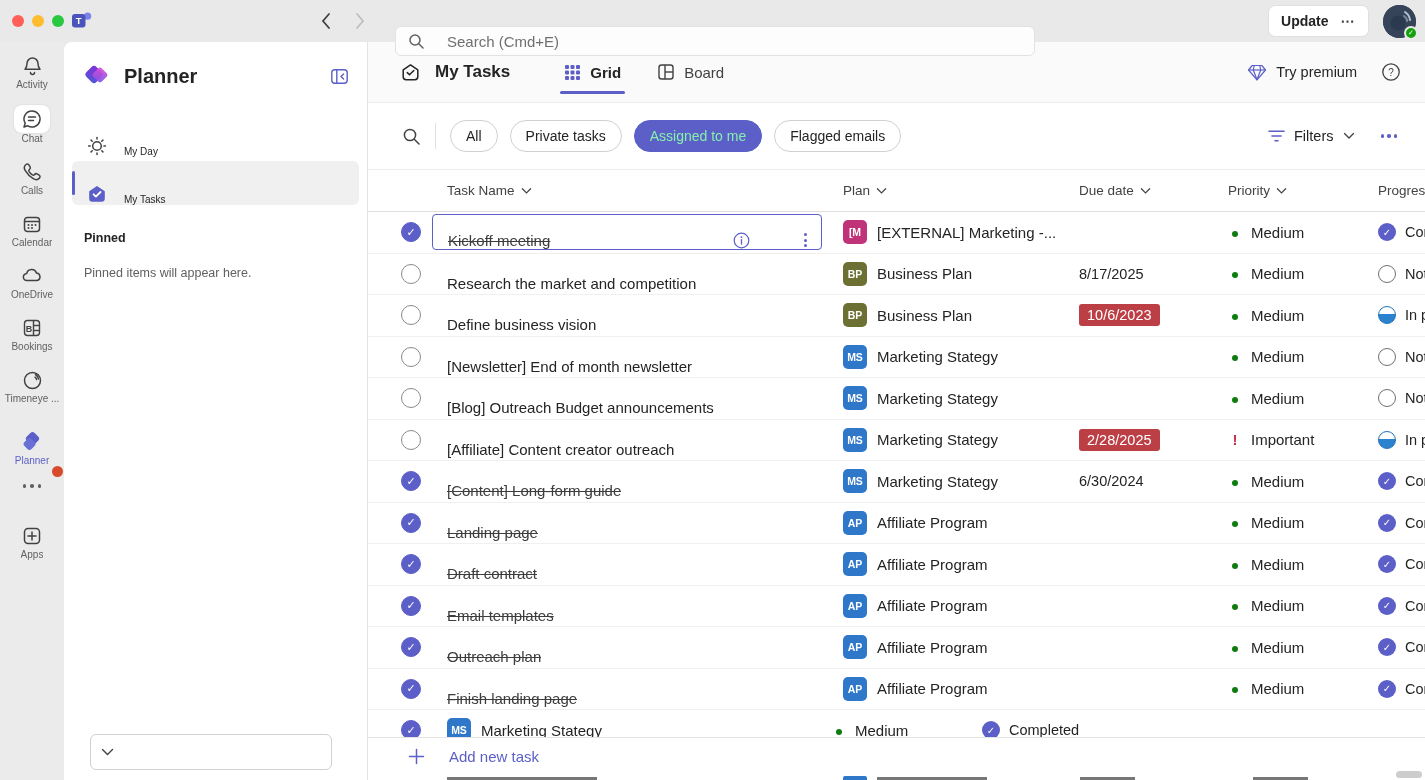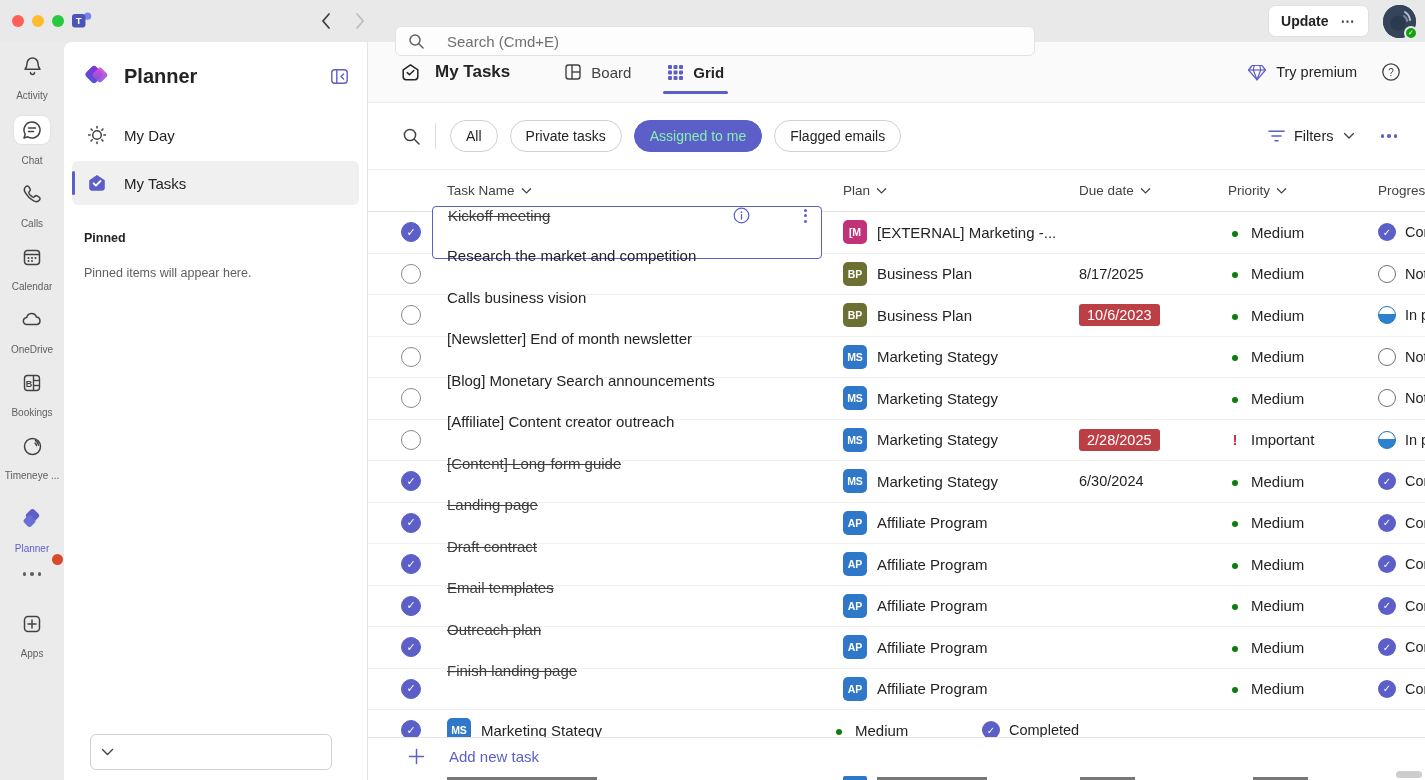--- a/index.html
+++ b/index.html
@@ -18,39 +18,39 @@
   .searchbar input { flex:1; border:none; outline:none; background:transparent; font:15px "Liberation Sans",sans-serif; color:#5f5f5f; }
   .searchbar input::placeholder { color:#707070; opacity:1; }
   .update-btn { position:absolute; right:57px; top:6px; height:30px; background:#fff; border-radius:6px; box-shadow:0 0 0 1px #e0e0e0; display:flex; align-items:center; gap:12px; padding:0 12px; font-size:14px; font-weight:700; cursor:pointer; }
   .update-ellipsis { letter-spacing:1.5px; color:#424242; font-weight:700; }
   .avatar { position:absolute; right:9px; top:5px; width:33px; height:33px; border-radius:50%; background:#36445a; }
   .presence { position:absolute; right:-2px; bottom:-2px; width:14px; height:14px; border-radius:50%; background:#13a10e; border:2px solid #e9e9e9; color:#fff; font-size:7px; line-height:10px; text-align:center; }
   .presence::after { content:"✓"; }
 
   
   .rail { position:absolute; left:0; top:42px; bottom:0; width:64px; background:#ebebeb; display:flex; flex-direction:column; align-items:center; padding-top:4px; z-index:10; }
-  .rail-item { width:64px; display:flex; flex-direction:column; align-items:center; gap:11px; padding:7px 0 8px; cursor:pointer; }
+  .rail-item { width:64px; display:flex; flex-direction:column; align-items:center; gap:0; padding:7px 0 8px; cursor:pointer; }
   .rail-item .ric { height:26px; display:flex; align-items:center; justify-content:center; }
   .rail-item .ric.boxed { width:36px; height:28px; background:#fff; border-radius:8px; box-shadow:0 0 2px rgba(0,0,0,.12); }
   .rail-item .lbl { font-size:10px; color:#616161; max-width:62px; white-space:nowrap; overflow:hidden; }
   .rail-item.active .lbl { color:#5b5fc7; }
   .rail-more { position:relative; padding:10px 0 12px; cursor:pointer; }
   .rail-more .dots { display:flex; gap:4px; }
   .rail-more .dots i { width:3.5px; height:3.5px; border-radius:50%; background:#616161; }
   .rail-reddot { position:absolute; top:-8px; right:-22px; width:11px; height:11px; border-radius:50%; background:#d74a2b; }
   .gap-sm { height:10px; } .gap-md { height:16px; }
 
   
   .sidebar { position:absolute; left:64px; top:42px; bottom:0; width:304px; background:#fff; border-right:1px solid #e4e4e4; border-top-left-radius:8px; z-index:9; }
   .sb-header { display:flex; align-items:center; padding:19px 14px 8px 18px; }
   .sb-logo { margin-right:12px; }
   .sb-title { font-size:20px; font-weight:700; flex:1; }
   .collapse-btn { cursor:pointer; padding:4px; }
   .sb-nav { margin-top:14px; padding:0 8px; display:flex; flex-direction:column; gap:4px; }
-  .sb-item { position:relative; display:flex; align-items:center; gap:16px; height:44px; padding:0 14px; border-radius:6px; font-size:15px; cursor:pointer; }
+  .sb-item { position:relative; display:flex; align-items:flex-end; gap:16px; height:44px; padding:0 14px; border-radius:6px; font-size:10px; cursor:pointer; }
   .sb-item.selected { background:#f0f0f0; }
   .sb-item.selected::before { content:""; position:absolute; left:0; top:10px; bottom:10px; width:3px; border-radius:3px; background:#5b5fc7; }
   .pinned-hd { margin:26px 20px 0; font-size:12.5px; font-weight:700; }
   .pinned-empty { margin:21px 20px 0; font-size:12.5px; color:#616161; }
   .new-plan { position:absolute; left:26px; bottom:10px; width:242px; height:36px; background:#fff; border:1px solid #d1d1d1; border-radius:6px; display:flex; align-items:stretch; cursor:pointer; }
   .np-main { flex:1; display:flex; align-items:center; gap:12px; padding:0 14px; font-size:14.5px; border-right:1px solid #d1d1d1; }
   .np-chev { width:33px; display:flex; align-items:center; justify-content:center; }
 
   
   .main { position:absolute; left:368px; top:42px; right:0; bottom:0; background:#fff; overflow:hidden; z-index:8; }
@@ -82,21 +82,21 @@
   .c-name  { width:396px; flex:none; display:flex; align-items:center; }
   .c-plan  { width:236px; flex:none; display:flex; align-items:center; gap:10px; }
   .c-due   { width:149px; flex:none; display:flex; align-items:center; }
   .c-pri   { width:150px; flex:none; display:flex; align-items:center; gap:9px; }
   .c-prog  { width:130px; flex:none; display:flex; align-items:center; gap:9px; }
 
   .row { height:41.5px; display:flex; align-items:center; border-bottom:1px solid #f0f0f0; font-size:15px; background:#fff; }
   .check { width:20px; height:20px; border-radius:50%; border:1.5px solid #8a8a8a; background:#fff; margin-left:33px; display:grid; place-items:center; color:#fff; font-size:11px; cursor:pointer; }
   .row.completed .check { background:#5b5fc7; border-color:#5b5fc7; }
   .row.completed .check::after { content:"✓"; }
-  .name-wrap { display:flex; align-items:flex-start; height:53px; width:100%; padding-right:14px;gap:38px; }
+  .name-wrap { display:flex; align-items:flex-end; height:36px; width:100%; padding-right:14px;gap:38px; }
   .task-name { white-space:nowrap; overflow:hidden; text-overflow:ellipsis; }
   .row.completed .task-name { text-decoration:line-through; color:#3d3d3d; }
   .row .info-icon, .row .kebab-icon { display:none; }
   .row.editing .name-wrap { border:1.5px solid #5b5fc7; border-radius:4px; margin-left:-15px; padding:0 8px 0 15px; width:390px; background:#fff; }
   .row.editing .task-name { flex:1; }
   .row.editing .info-icon { display:block; cursor:pointer; margin-right:10px; }
   .row.editing .kebab-icon { display:flex; flex-direction:column; gap:2.5px; cursor:pointer; padding:2px 6px; }
   .kebab-icon i { width:3px; height:3px; border-radius:50%; background:#5b5fc7; }
   .plan-badge { width:24px; height:24px; border-radius:5px; color:#fff; font-size:10.5px; font-weight:700; display:grid; place-items:center; flex:none; }
   .plan-name { white-space:nowrap; overflow:hidden; text-overflow:ellipsis; }
@@ -350,48 +350,48 @@
     <div class="mh-title">
       <span>
           <svg width="21" height="21" viewBox="0 0 21 21" fill="none" stroke="#242424" stroke-width="1.5">
             <path d="M3.2 7.9 L10.5 2.9 L17.8 7.9 V14.8 a2.9 2.9 0 0 1 -2.9 2.9 H6.1 a2.9 2.9 0 0 1 -2.9 -2.9 Z" stroke-linejoin="round"></path>
             <path d="M7.3 10.6 l2.2 2.2 4.3-4.3" stroke-linecap="round" stroke-linejoin="round"></path>
           </svg>
         </span>
       <span>My Tasks</span>
     </div>
     <div class="tabs">
-      <div class="tab">
-        <span>
-            <svg width="18" height="18" viewBox="0 0 18 18" fill="none" stroke="#424242" stroke-width="1.4">
-              <rect x="2" y="2" width="14" height="14" rx="2.5"></rect>
-              <line x1="8" y1="2" x2="8" y2="16"></line>
-              <line x1="8" y1="9" x2="16" y2="9"></line>
-            </svg>
-          </span>
-        <span>Board</span>
-      </div>
       <div class="tab active">
         <span>
             <svg width="17" height="17" viewBox="0 0 17 17" fill="#5b5fc7">
               <g>
                 <rect x="1" y="1" width="4" height="4" rx="1.1"></rect>
                 <rect x="6.5" y="1" width="4" height="4" rx="1.1"></rect>
                 <rect x="12" y="1" width="4" height="4" rx="1.1"></rect>
                 <rect x="1" y="6.5" width="4" height="4" rx="1.1"></rect>
                 <rect x="6.5" y="6.5" width="4" height="4" rx="1.1"></rect>
                 <rect x="12" y="6.5" width="4" height="4" rx="1.1"></rect>
                 <rect x="1" y="12" width="4" height="4" rx="1.1"></rect>
                 <rect x="6.5" y="12" width="4" height="4" rx="1.1"></rect>
                 <rect x="12" y="12" width="4" height="4" rx="1.1"></rect>
               </g>
             </svg>
           </span>
         <span>Grid</span>
       </div>
+      <div class="tab">
+        <span>
+            <svg width="18" height="18" viewBox="0 0 18 18" fill="none" stroke="#424242" stroke-width="1.4">
+              <rect x="2" y="2" width="14" height="14" rx="2.5"></rect>
+              <line x1="8" y1="2" x2="8" y2="16"></line>
+              <line x1="8" y1="9" x2="16" y2="9"></line>
+            </svg>
+          </span>
+        <span>Board</span>
+      </div>
     </div>
     <div class="mh-right">
       <div class="try-premium">
         <span>
             <svg width="20" height="19" viewBox="0 0 20 19" fill="none" stroke="#5b5fc7" stroke-width="1.2" stroke-linejoin="round">
               <path d="M5.2 2.5 h9.6 L18.5 7 L10 16.8 L1.5 7 Z"></path>
               <line x1="1.5" y1="7" x2="18.5" y2="7"></line>
               <path d="M7.2 2.5 L6.3 7 L10 16.8 L13.7 7 L12.8 2.5"></path>
             </svg>
           </span>
@@ -550,21 +550,21 @@
           <span class="pg-label">Not started</span>
         </div>
     </div>
 
     <div class="row">
       <div class="c-check">
           <span class="check"></span>
         </div>
       <div class="c-name">
         <div class="name-wrap">
-          <span class="task-name">Calls business vision</span>
+          <span class="task-name">Define business vision</span>
 
         </div>
       </div>
       <div class="c-plan">
         <span class="plan-badge" style="background: rgb(108, 112, 51);">BP</span>
         <span class="plan-name">Business Plan</span>
       </div>
       <div class="c-due">
           <span class="due-text overdue">10/6/2023</span>
         </div>
@@ -604,21 +604,21 @@
           <span class="pg-label">Not started</span>
         </div>
     </div>
 
     <div class="row">
       <div class="c-check">
           <span class="check"></span>
         </div>
       <div class="c-name">
         <div class="name-wrap">
-          <span class="task-name">[Blog] Monetary Search announcements</span>
+          <span class="task-name">[Blog] Outreach Budget announcements</span>
 
         </div>
       </div>
       <div class="c-plan">
         <span class="plan-badge" style="background: rgb(46, 119, 201);">MS</span>
         <span class="plan-name">Marketing Stategy</span>
       </div>
       <div class="c-due">
           <span class="due-text"></span>
         </div>

